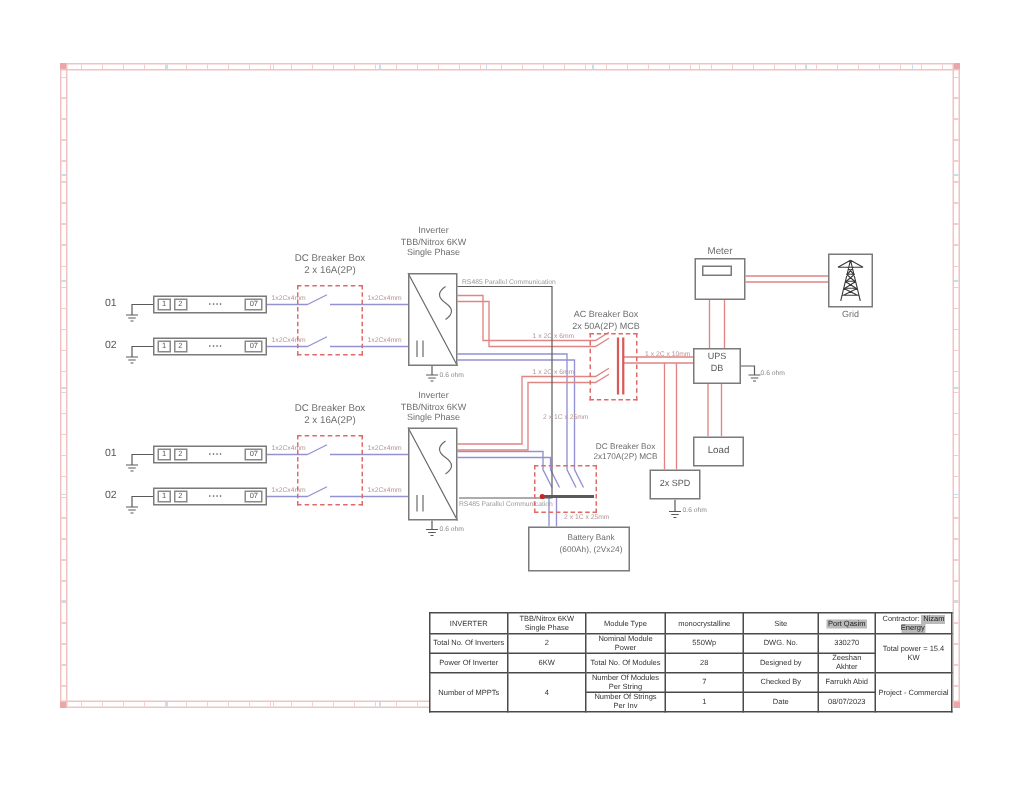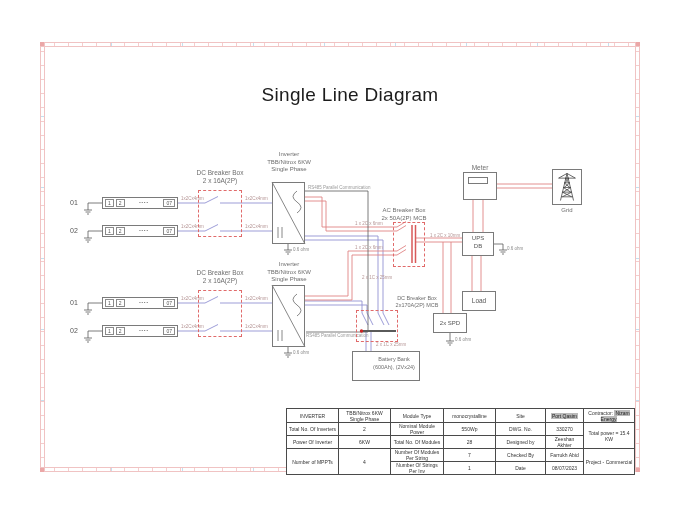--- a/index.html
+++ b/index.html
@@ -48,21 +48,20 @@
 
   <div class="band-h" style="left:40px;top:42px;width:600px;"></div>
   <div class="band-h" style="left:40px;top:467px;width:600px;"></div>
   <div class="band-v" style="left:40px;top:42px;height:430px;"></div>
   <div class="band-v" style="left:635px;top:42px;height:430px;"></div>
   <div class="corner" style="left:40px;top:42px;"></div>
   <div class="corner" style="left:636px;top:42px;"></div>
   <div class="corner" style="left:40px;top:468px;"></div>
   <div class="corner" style="left:636px;top:468px;"></div>
 
-  <div class="title">Single Line Diagram</div>
 
   <svg class="wires" width="680" height="525" viewBox="0 0 680 525">
 
     <path fill="none" stroke="#9292d2" stroke-width="0.9" d="M178,203 H205 M205,203 L218,196.5 M220,203 H272
          M178,231 H205 M205,231 L218,224.5 M220,231 H272
          M178,303 H205 M205,303 L218,296.5 M220,303 H272
          M178,331 H205 M205,331 L218,324.5 M220,331 H272"></path>
 
     <path fill="none" stroke="#9292d2" stroke-width="0.9" d="M305,236 H378 V310 M305,240 H383 V310
          M305,301 H362 V310 M305,305 H367 V310

